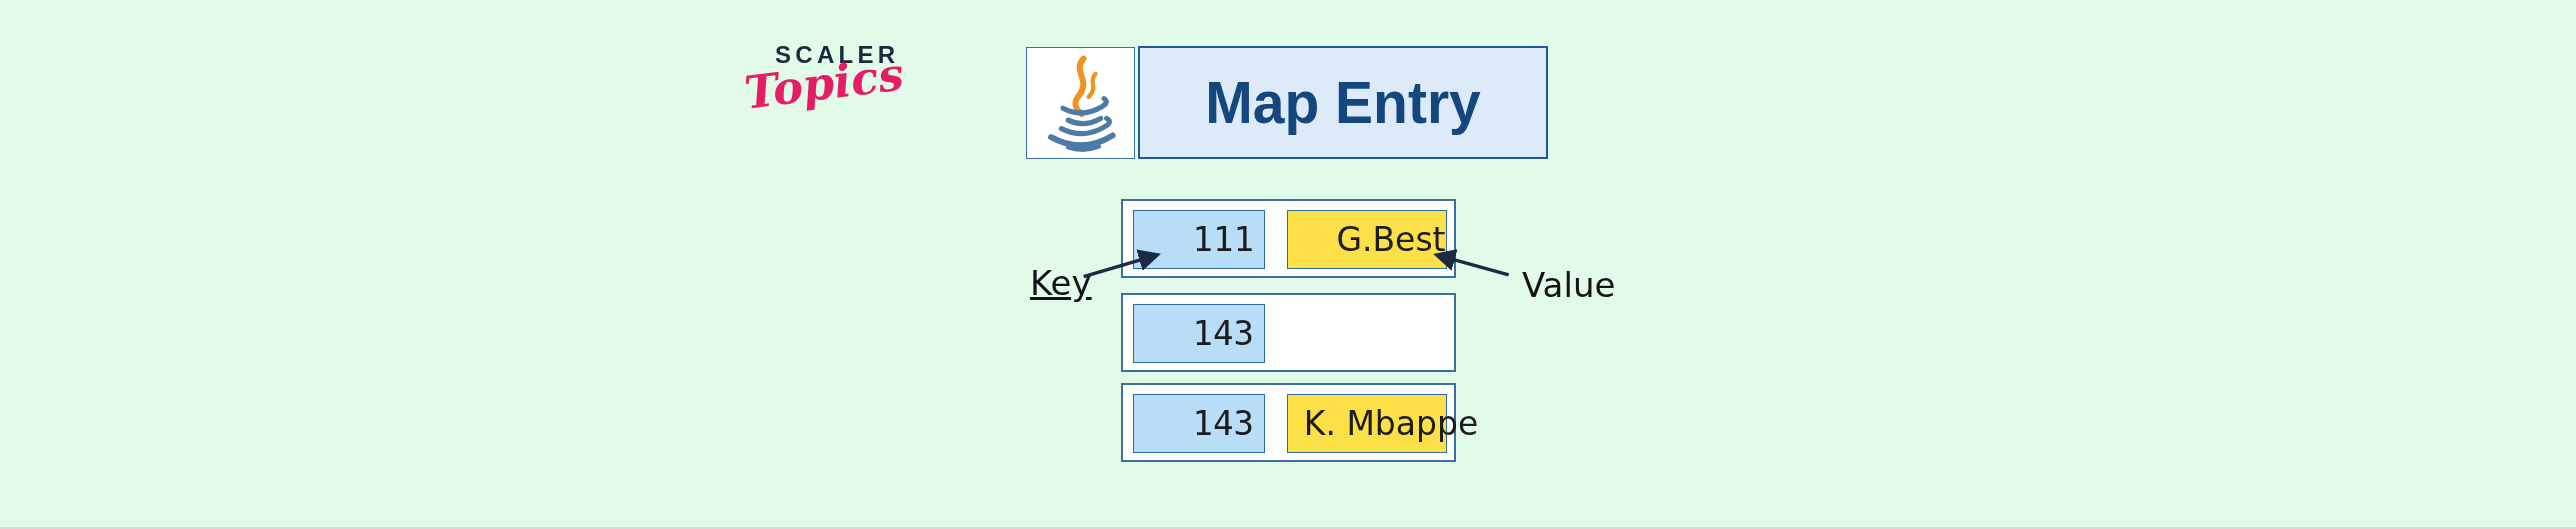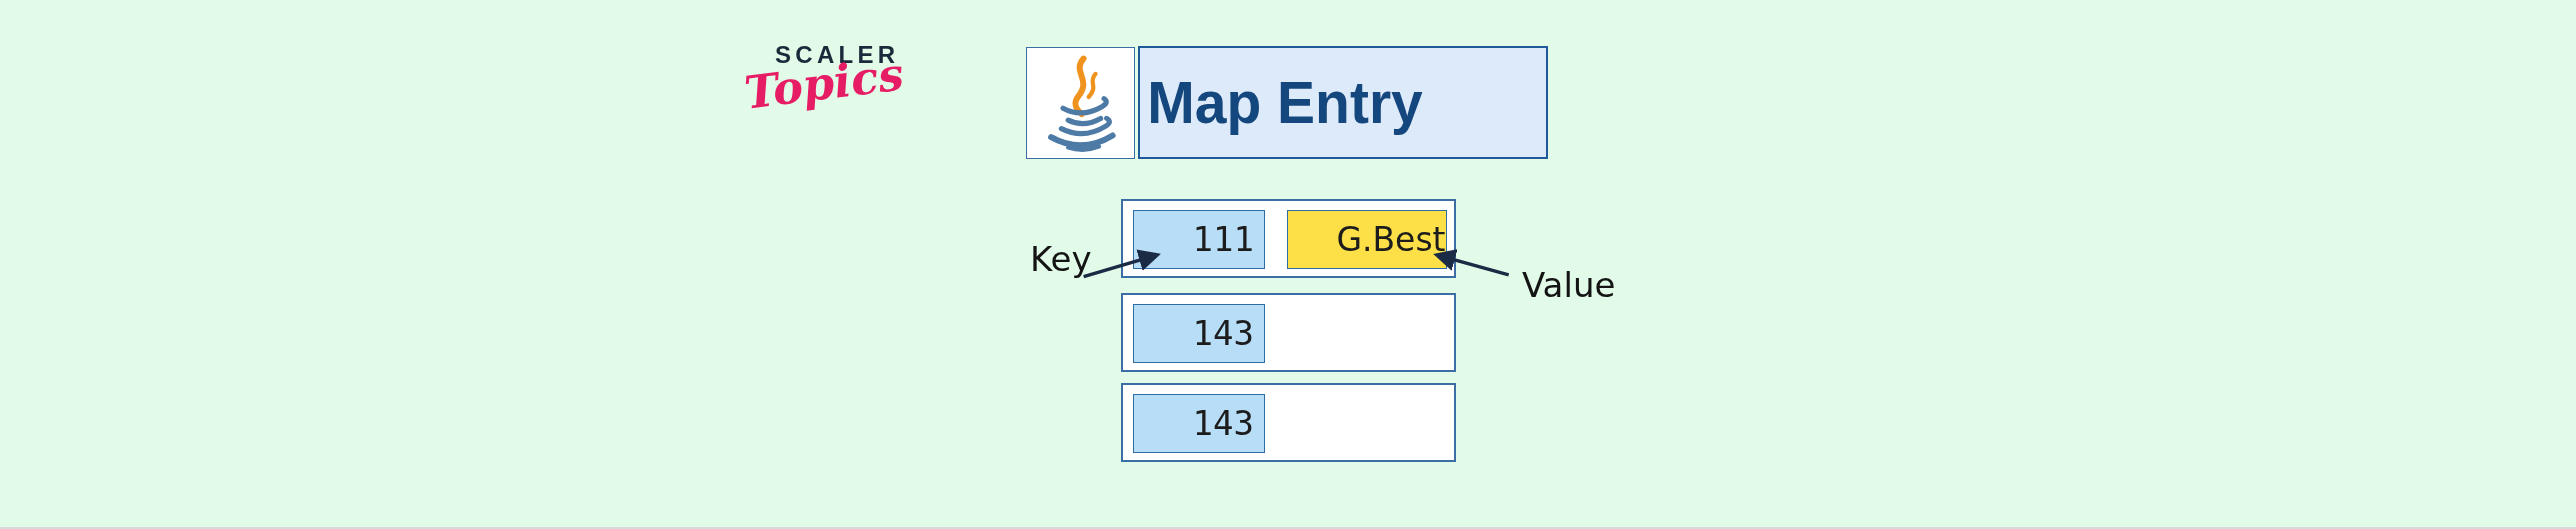--- a/index.html
+++ b/index.html
@@ -43,21 +43,21 @@
     border: 1.7px solid #3a6ea5;
     box-sizing: border-box;
     display: flex; align-items: center; justify-content: center;
   }
   .title-box {
     position: absolute; left: 1138px; top: 46px;
     width: 410px; height: 113px;
     background: #ddeafa;
     border: 2.6px solid #1e5a99;
     box-sizing: border-box;
-    display: flex; align-items: center; justify-content: flex-start;
+    display: flex; align-items: center; justify-content: center;
   }
   .title-text {
     font-family: "Liberation Sans", sans-serif;
     font-weight: 700;
     font-size: 60px;
     color: #14477d;
     transform: scaleX(0.95);
     white-space: nowrap;
   }
 
@@ -94,21 +94,21 @@
     white-space: nowrap;
   }
 
   
   .side-label {
     position: absolute;
     font-size: 34px;
     line-height: 34px;
     color: #141414;
   }
-  .key-label { left: 1030px; top: 242px; }
+  .key-label { left: 1030px; top: 266px; text-decoration: underline; }
   .value-label { left: 1522px; top: 268px; }
 
   
   .arrows {
     position: absolute; left: 0; top: 0;
     width: 2576px; height: 530px;
     pointer-events: none;
   }
 
   .bottom-edge {
@@ -159,20 +159,23 @@
   <div class="entry-row row-2">
     <div class="cell key-cell">
       <span>143</span>
     </div>
   </div>
 
   <div class="entry-row row-3">
     <div class="cell key-cell">
       <span>143</span>
     </div>
+    <div class="cell value-cell">
+      <span>K. Mbappe</span>
+    </div>
   </div>
 
   <div class="side-label key-label">Key</div>
   <div class="side-label value-label">Value</div>
 
   <svg class="arrows" viewBox="0 0 3000 617" width="2576" height="530">
     <defs>
       <marker id="ah" viewBox="0 0 10 10" refX="8" refY="5" markerWidth="6.5" markerHeight="6.5" orient="auto-start-reverse">
         <path d="M0,0 L10,5 L0,10 z" fill="#1c2b45"></path>
       </marker>

